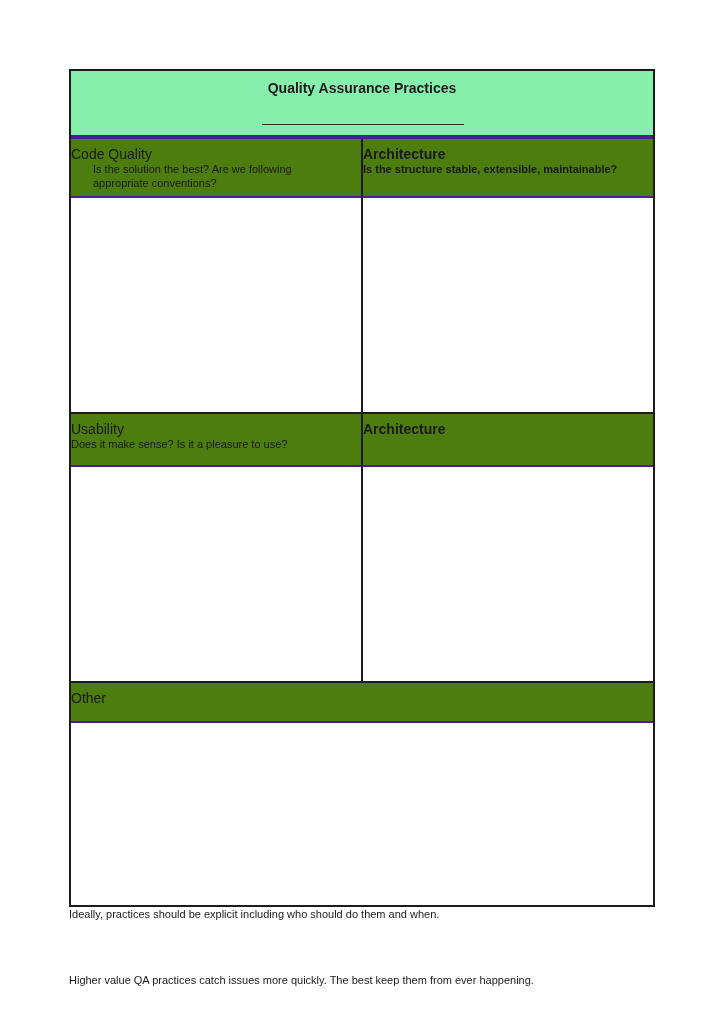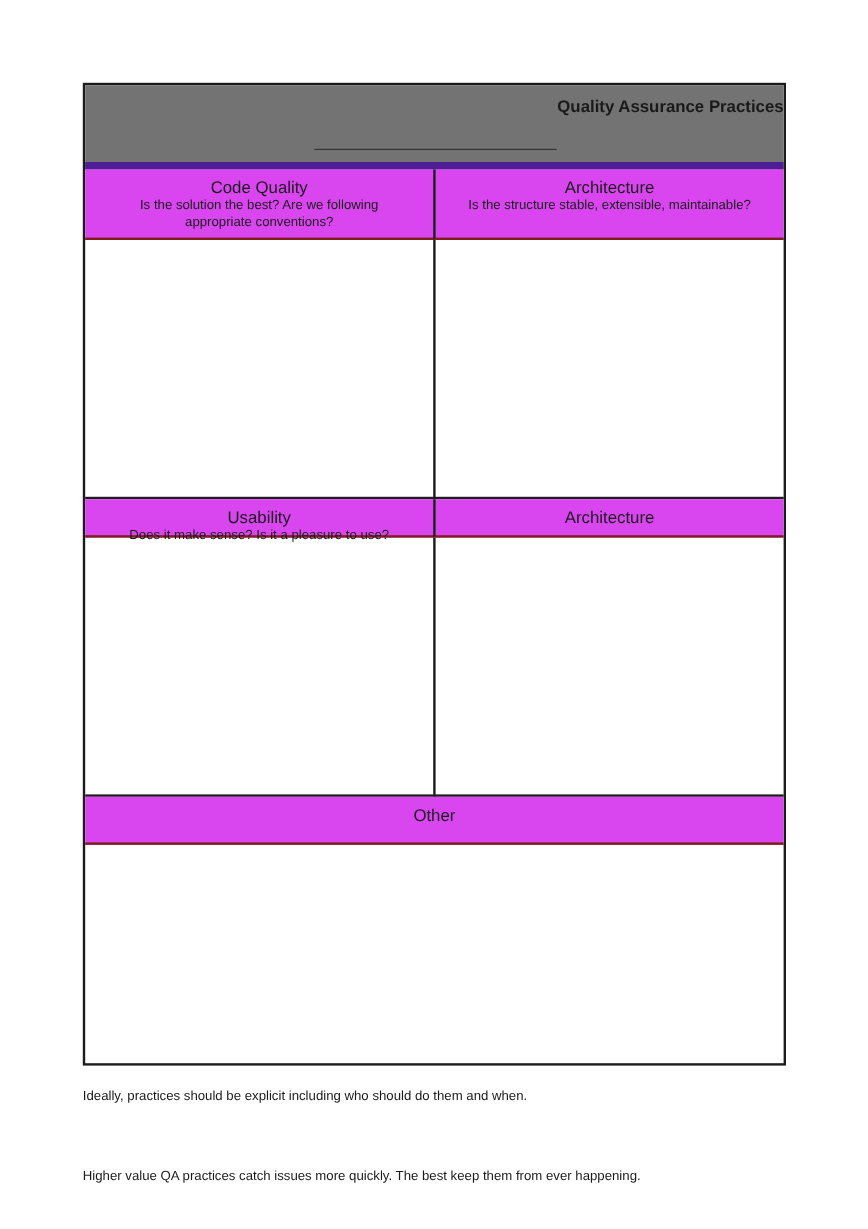--- a/index.html
+++ b/index.html
@@ -1,28 +1,28 @@
 <!DOCTYPE html>
 <html><head>
 <meta charset="utf-8">
 <style>
   html, body { margin:0; padding:0; background:#ffffff; }
   body { width:723px; height:1024px; position:relative; font-family:"Liberation Sans", sans-serif; color:#1a1a1a; }
   .sheet { position:absolute; left:69px; top:69px; width:586px; box-sizing:border-box; border:2px solid #1c1c1c; }
-  .title-row { height:64px; background:#737373; border-bottom:6px solid #4c1d95; text-align:right; position:relative; }
+  .title-row { height:64px; background:#86efac; border-bottom:4px solid #4c1d95; text-align:center; position:relative; }
   .title { font-weight:bold; font-size:14px; position:absolute; top:9px; left:0; right:0; }
   .blank-line { position:absolute; left:191px; width:202px; top:53px; border-bottom:1px solid #333; }
   .row { display:flex; }
   .cell { flex:1; box-sizing:border-box; }
-  .cell + .cell { border-left:2px solid #1c1c1c; }
-  .hdr { background:#d946ef; text-align:center; border-bottom:2px solid #7f1d1d; }
+  .cell + .cell { border-left:2px solid #1c1c1c;font-weight:bold; }
+  .hdr { background:#4d7c0f; border-bottom:2px solid #4c1d95; }
   .hdr .h { font-size:14px; padding-top:7px; line-height:16px; }
   .hdr .s { font-size:11px; line-height:14px; }
   .hdr-1 { height:59px; }
-  .hdr-2 { height:32px; }
+  .hdr-2 { height:53px; }
   .hdr-3 { height:40px; }
   .body-1 { height:216px; border-bottom:2px solid #1c1c1c; }
   .body-2 { height:216px; border-bottom:2px solid #1c1c1c; }
   .body-3 { height:182px; }
   .note { position:absolute; left:69px; font-size:11px; color:#1a1a1a;text-align:right; }
 </style>
 </head>
 <body>
 
 <div class="sheet">

